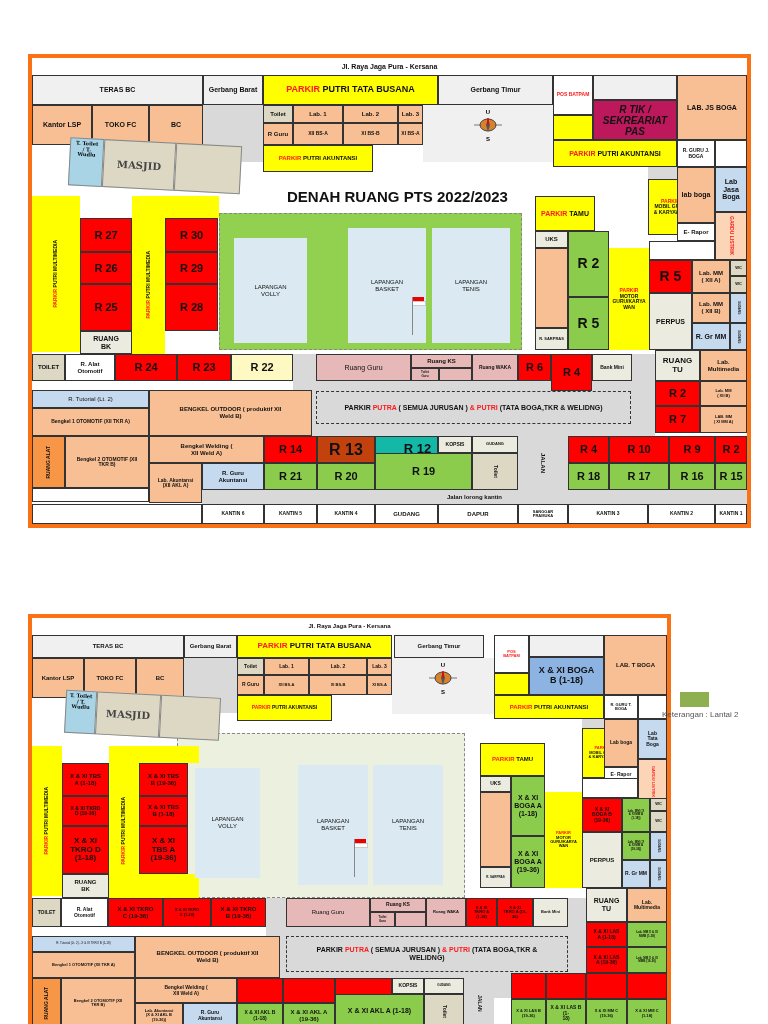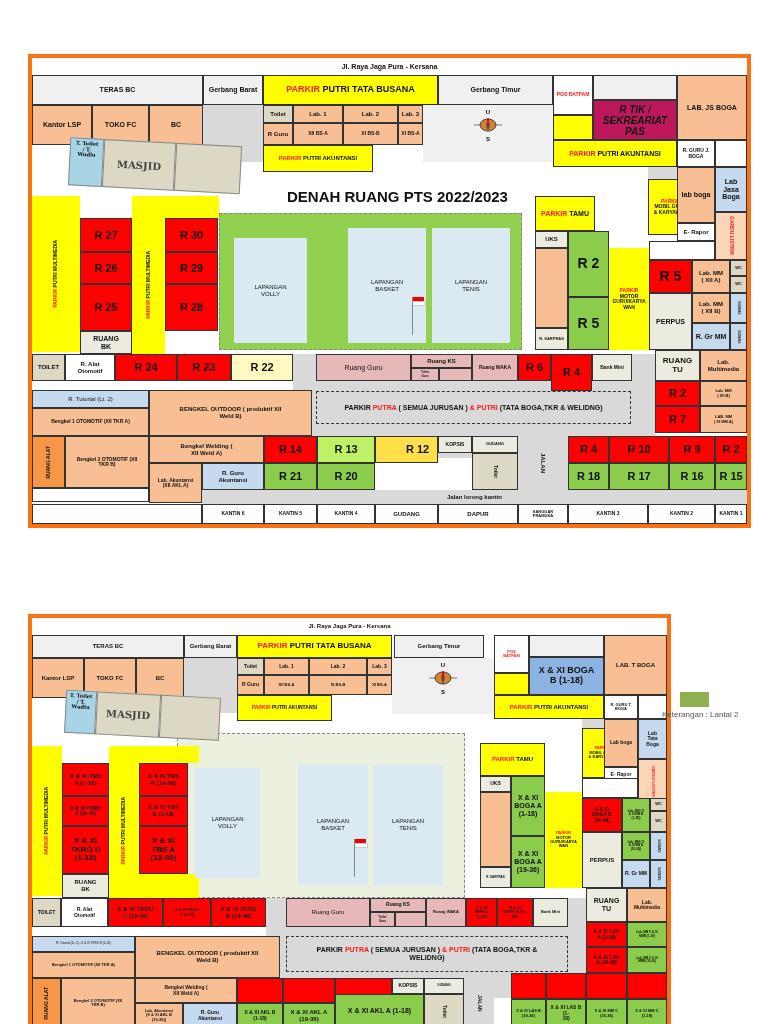--- a/index.html
+++ b/index.html
@@ -300,37 +300,40 @@
 (XII AKL A)</span></span>
     </div>
     <div class="cell" style="left: 170px; top: 405px; width: 62px; height: 27px; background: rgb(197, 217, 239); font-size: 6px;">
       <span class="lbl"><span>R. Guru
 Akuntansi</span></span>
     </div>
     <div class="cell" style="left: 0px; top: 430px; width: 117px; height: 14px; background: rgb(255, 255, 255);"></div>
     <div class="cell" style="left: 232px; top: 378px; width: 53px; height: 27px; background: rgb(255, 0, 0); font-size: 11px;">
       <span class="lbl"><span>R 14</span></span>
     </div>
-    <div class="cell" style="left: 285px; top: 378px; width: 58px; height: 27px; background: #bef264; font-size: 11px;">
+    <div class="cell" style="left: 285px; top: 378px; width: 58px; height: 27px; background: #c2410c; font-size: 16px;">
       <span class="lbl"><span>R 13</span></span>
     </div>
-    <div class="cell" style="left: 343px; top: 378px; width: 63px; height: 27px; background: #fde047; font-size: 11px; padding-left: 23px;">
+    <div class="cell" style="left: 343px; top: 378px; width: 63px; height: 27px; background: #14b8a6; font-size: 13px; padding-left: 23px;">
       <span class="lbl"><span>R 12</span></span>
     </div>
     <div class="cell" style="left: 406px; top: 378px; width: 34px; height: 17px; background: rgb(235, 235, 223); font-size: 5px;">
       <span class="lbl"><span>KOPSIS</span></span>
     </div>
     <div class="cell" style="left: 440px; top: 378px; width: 46px; height: 17px; background: rgb(235, 235, 223); font-size: 4px;">
       <span class="lbl"><span>GUDANG</span></span>
     </div>
     <div class="cell" style="left: 232px; top: 405px; width: 53px; height: 27px; background: rgb(140, 204, 76); font-size: 11px;">
       <span class="lbl"><span>R 21</span></span>
     </div>
     <div class="cell" style="left: 285px; top: 405px; width: 58px; height: 27px; background: rgb(140, 204, 76); font-size: 11px;">
       <span class="lbl"><span>R 20</span></span>
+    </div>
+    <div class="cell" style="left: 343px; top: 395px; width: 97px; height: 37px; background: rgb(140, 204, 76); font-size: 11px;">
+      <span class="lbl"><span>R 19</span></span>
     </div>
     <div class="cell vert90" style="left: 440px; top: 395px; width: 46px; height: 37px; background: rgb(221, 216, 196); font-size: 5px;">
       <span class="lbl"><span>Toilet</span></span>
     </div>
     <div class="cell nb vert90" style="left: 486px; top: 378px; width: 50px; height: 54px; background: rgb(217, 217, 217); font-size: 6px;">
       <span class="lbl"><span>JALAN</span></span>
     </div>
     <div class="cell" style="left: 536px; top: 378px; width: 41px; height: 27px; background: rgb(255, 0, 0); font-size: 11px;">
       <span class="lbl"><span>R 4</span></span>
     </div>

